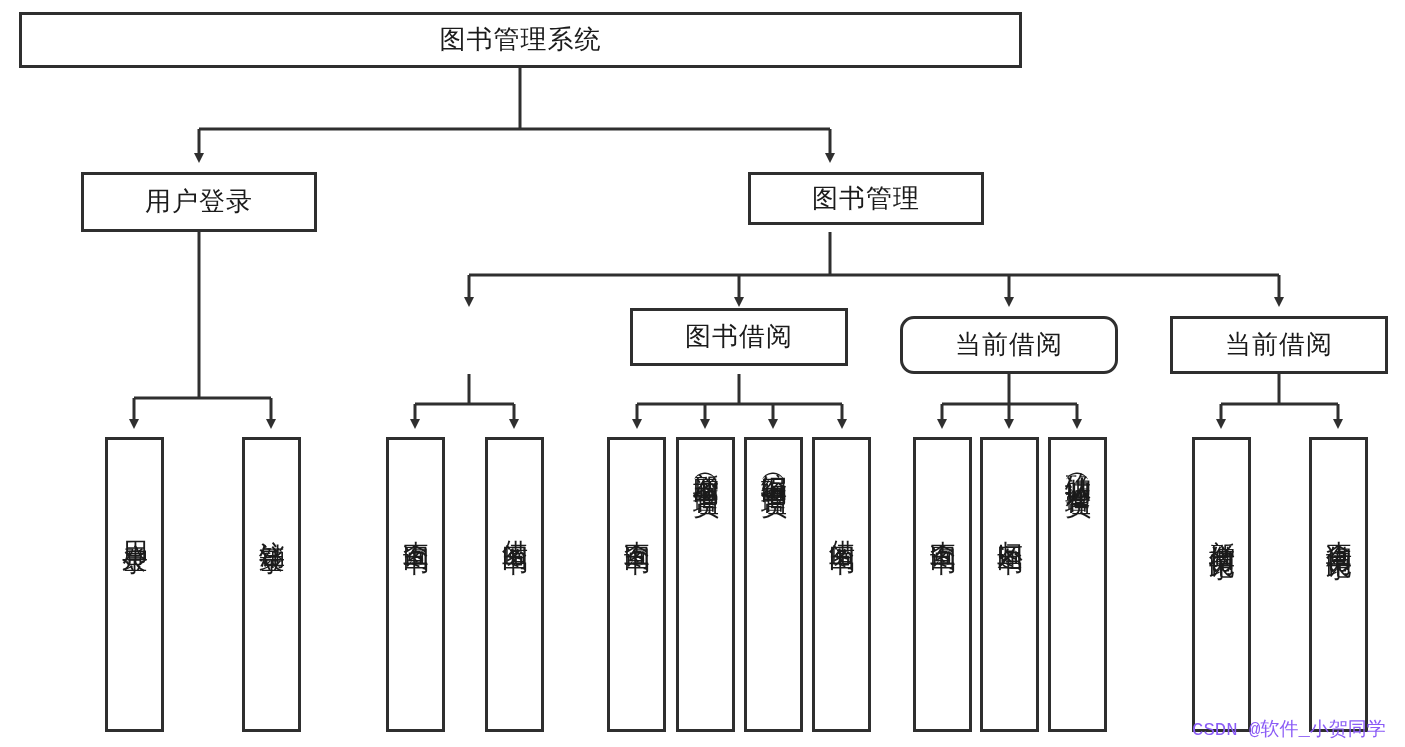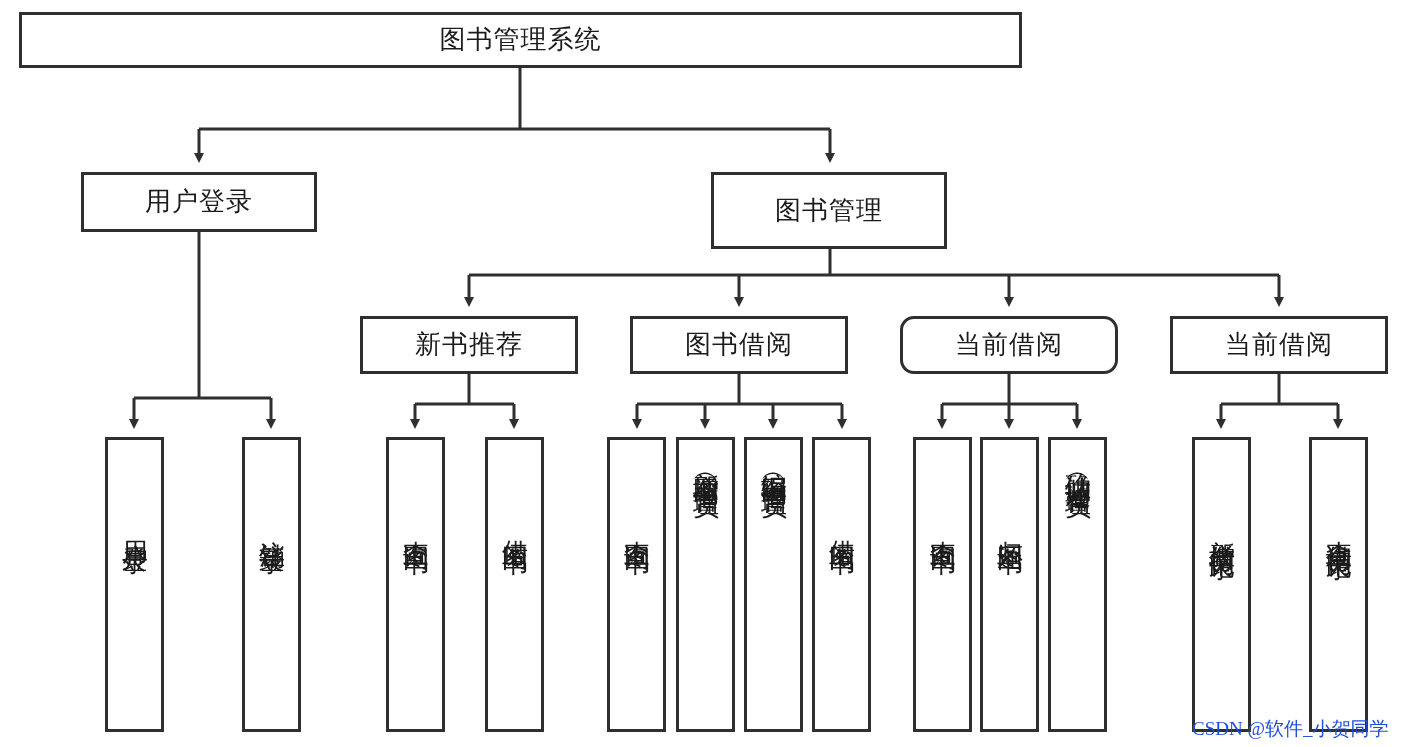--- a/index.html
+++ b/index.html
@@ -57,23 +57,23 @@
     position: absolute;
     left: 0;
     top: 0;
     width: 1405px;
     height: 747px;
     pointer-events: none;
   }
   .watermark {
     position: absolute;
     font-size: 19px;
-    color: #1d4ed8;
+    color: #8b5cf6;
     white-space: nowrap;
-    font-family: Liberation Serif, serif;
+    font-family: Liberation Mono, monospace;
   }
 </style>
 </head>
 <body>
 
 <div id="canvas">
 
   <svg class="links" viewBox="0 0 1405 747">
     <defs>
       <marker id="arrow" markerWidth="10" markerHeight="10" refX="5" refY="5" orient="auto" markerUnits="userSpaceOnUse">
@@ -124,28 +124,25 @@
     </g>
   </svg>
 
   <div class="node h" style="left:19px; top:12px; width:1003px; height:56px;align-items:center;">
     <span>图书管理系统</span>
   </div>
 
   <div class="node h" style="left:81px; top:172px; width:236px; height:60px;">
     <span>用户登录</span>
   </div>
-  <div class="node h" style="left:711px; top:172px; width:236px; height:77px;">
+  <div class="node h" style="left:748px; top:172px; width:236px; height:53px;">
     <span>图书管理</span>
   </div>
 
-  <div class="node h" style="left:360px; top:316px; width:218px; height:58px;">
-    <span>新书推荐</span>
-  </div>
-  <div class="node h" style="left:630px; top:316px; width:218px; height:58px;">
+  <div class="node h" style="left:630px; top:308px; width:218px; height:58px;">
     <span>图书借阅</span>
   </div>
   <div class="node h" style="left:900px; top:316px; width:218px; height:58px;border-radius:14px;">
     <span>当前借阅</span>
   </div>
   <div class="node h" style="left:1170px; top:316px; width:218px; height:58px;">
     <span>当前借阅</span>
   </div>
 
   <div class="node leaf" style="left:105px; top:437px; width:59px; height:295px;">

